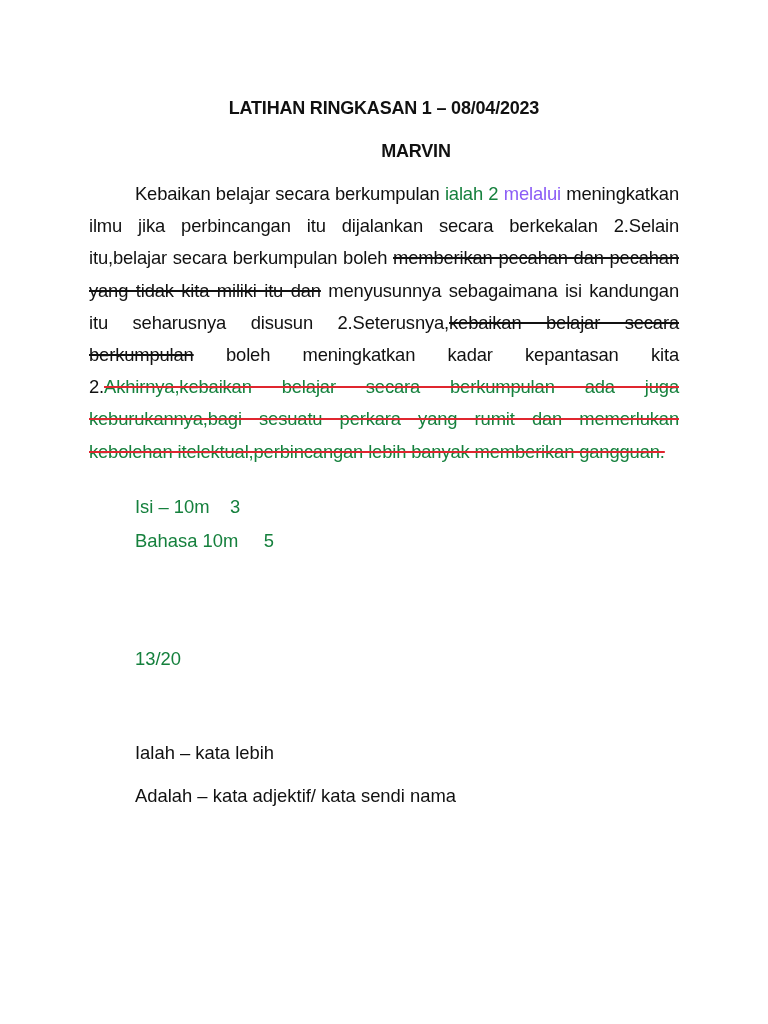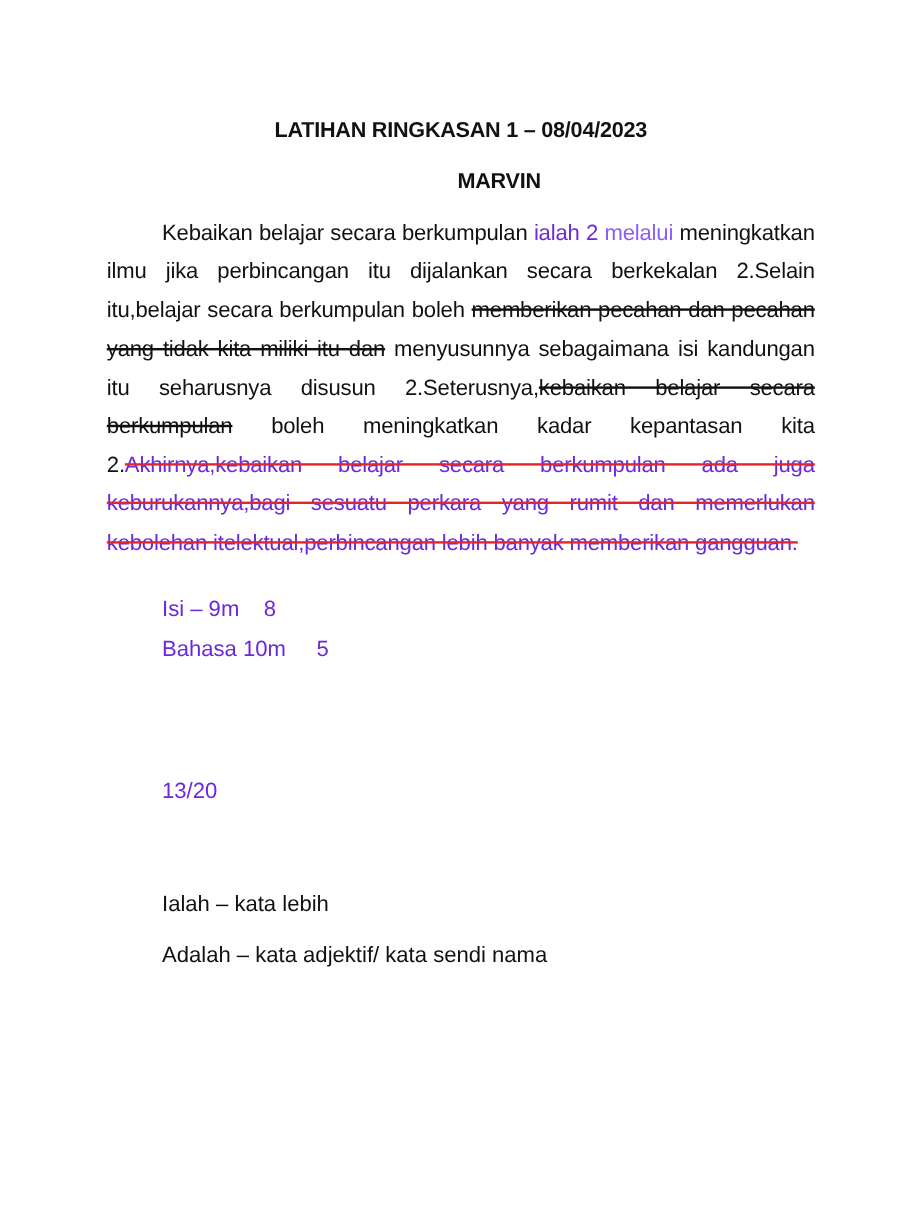--- a/index.html
+++ b/index.html
@@ -36,21 +36,21 @@
     position: absolute;
     left: 89px;
     width: 590px;
     top: 178px;
     font-size: 18.4px;
     line-height: 32.2px;
     text-align: justify;
     text-indent: 46px;
     letter-spacing: -0.15px;
   }
-  .red { color: #6d28d9; }
+  .red { color: #15803d; }
   .green { color: #8b5cf6; }
   .strike { text-decoration: line-through; text-decoration-thickness: 1.5px; }
   .strike.red { text-decoration-color: #e0262f; }
   .line {
     position: absolute;
     left: 135px;
     font-size: 18.4px;
     white-space: pre;
   }
   .score1 { top: 496px; }
@@ -62,20 +62,20 @@
 </head>
 <body>
 
 <div class="page">
 
   <div class="title t1">LATIHAN RINGKASAN 1 – 08/04/2023</div>
   <div class="title t2">MARVIN</div>
 
   <div class="para"><span>Kebaikan belajar secara berkumpulan </span><span class="red">ialah 2</span><span> </span><span class="green">melalui</span><span> meningkatkan ilmu jika perbincangan itu dijalankan secara berkekalan 2.Selain itu,belajar secara berkumpulan boleh </span><span class="strike">memberikan pecahan dan pecahan yang tidak kita miliki itu dan</span><span> menyusunnya sebagaimana isi kandungan itu seharusnya disusun 2.Seterusnya,</span><span class="strike">kebaikan belajar secara berkumpulan</span><span> boleh meningkatkan kadar kepantasan kita 2.</span><span class="red strike">Akhirnya,kebaikan belajar secara berkumpulan ada juga keburukannya,bagi sesuatu perkara yang rumit dan memerlukan kebolehan itelektual,perbincangan lebih banyak memberikan gangguan.</span></div>
 
-  <div class="line score1 red">Isi – 9m    8</div>
+  <div class="line score1 red">Isi – 10m    3</div>
   <div class="line score2 red">Bahasa 10m     5</div>
   <div class="line total red">13/20</div>
 
   <div class="line note1">Ialah – kata lebih</div>
   <div class="line note2">Adalah – kata adjektif/ kata sendi nama</div>
 
 </div>
 
 </body></html>

